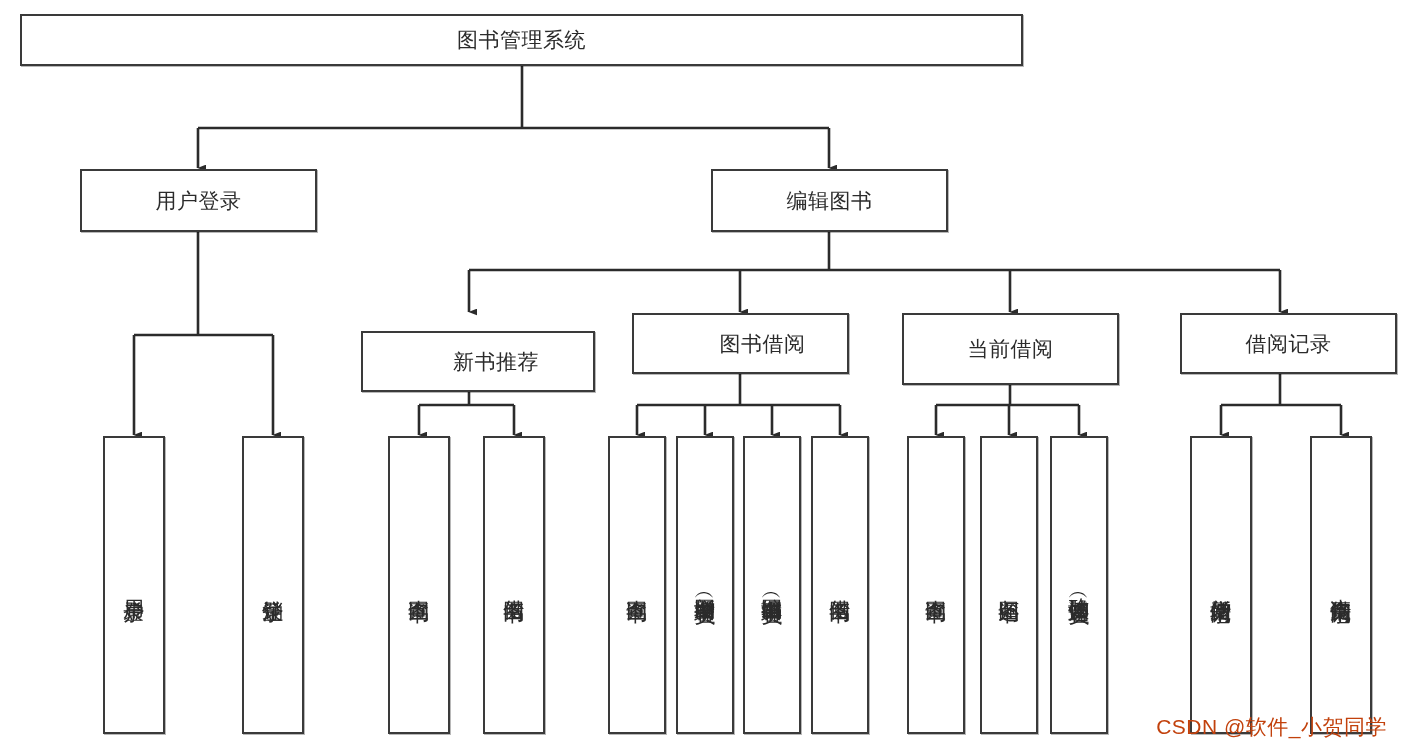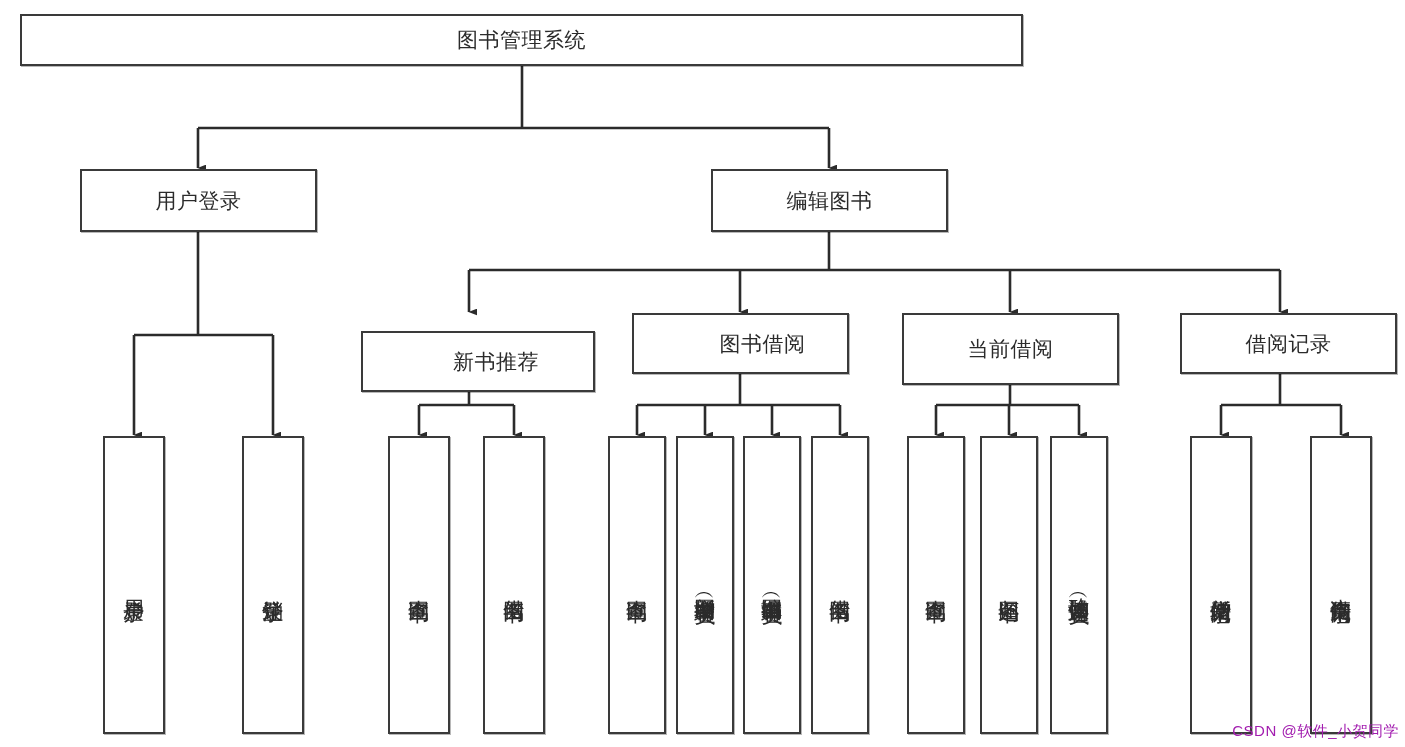--- a/index.html
+++ b/index.html
@@ -51,24 +51,24 @@
     letter-spacing: 1px;
     padding: 6px 0;
     white-space: nowrap;
   }
   .node-v .vtext {
     writing-mode: vertical-rl;
     text-orientation: upright;
   }
   #watermark {
     position: absolute;
-    right: 6px;
+    right: 18px;
     bottom: 6px;
-    font-size: 15px;
-    color: #a21caf;
+    font-size: 21px;
+    color: #c2410c;
     letter-spacing: 0.5px;
     white-space: nowrap;
     user-select: none;
   }
 </style>
 </head>
 <body>
 
 <div id="canvas">
 

